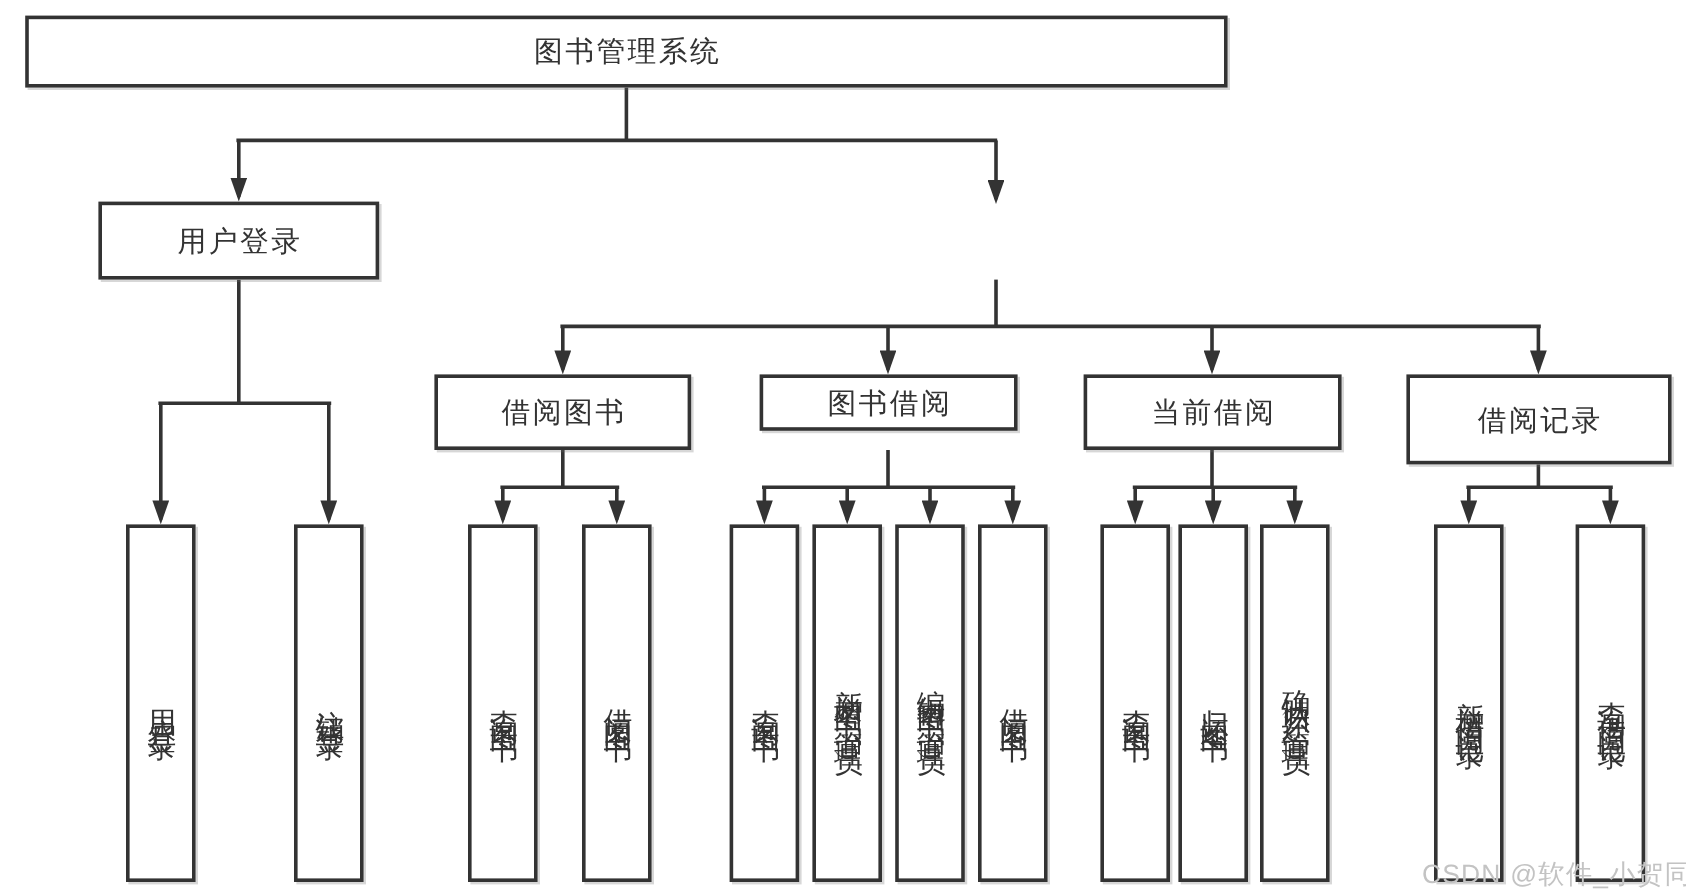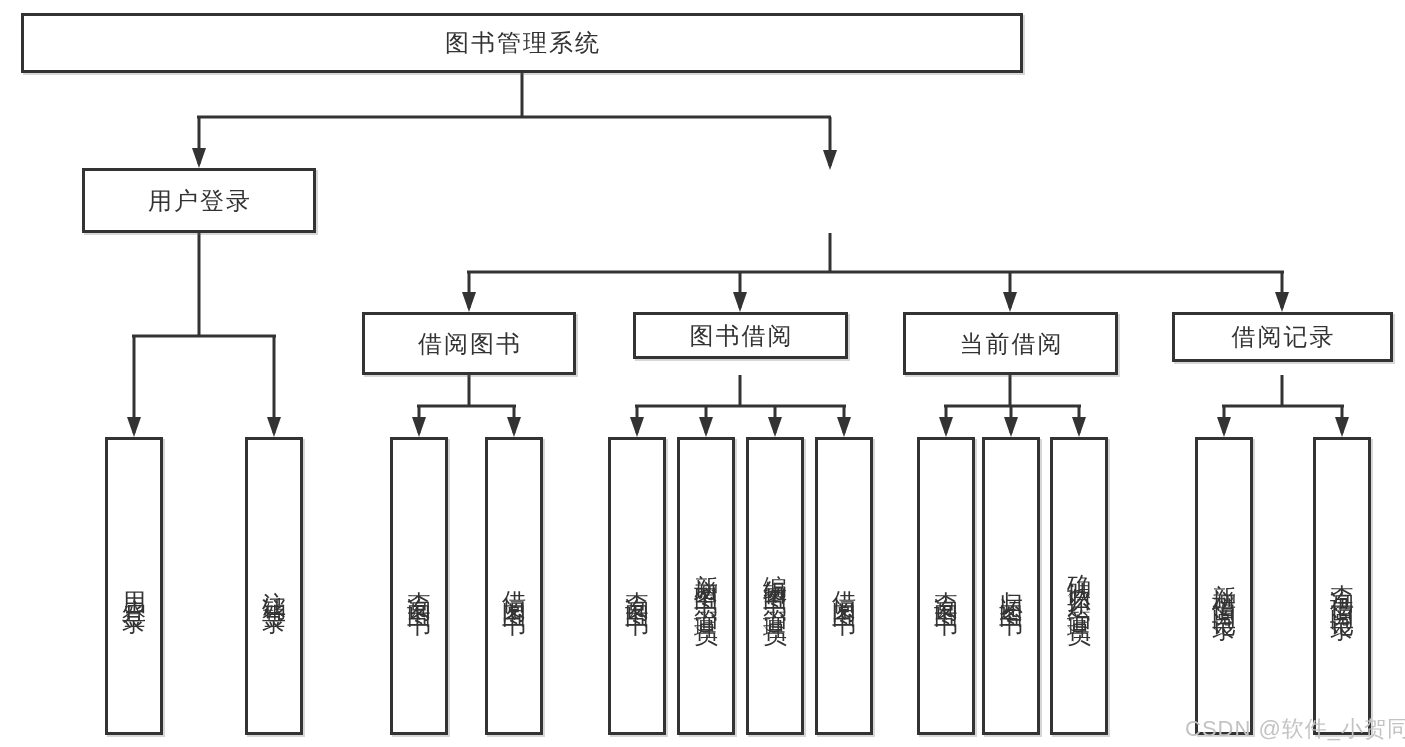--- a/index.html
+++ b/index.html
@@ -119,21 +119,21 @@
 
   <div class="node" style="left:362px;top:312px;width:214px;height:63px">
     <span class="lbl">借阅图书</span>
   </div>
   <div class="node" style="left:633px;top:312px;width:215px;height:47px">
     <span class="lbl">图书借阅</span>
   </div>
   <div class="node" style="left:903px;top:312px;width:215px;height:63px">
     <span class="lbl">当前借阅</span>
   </div>
-  <div class="node" style="left:1172px;top:312px;width:221px;height:50px">
+  <div class="node" style="left:1172px;top:312px;width:221px;height:75px">
     <span class="lbl">借阅记录</span>
   </div>
 
   <div class="node vert" style="left:105px;top:437px;width:58px;height:298px">
     <span class="lbl">用户登录</span>
   </div>
   <div class="node vert" style="left:245px;top:437px;width:58px;height:298px">
     <span class="lbl">注销登录</span>
   </div>
 

